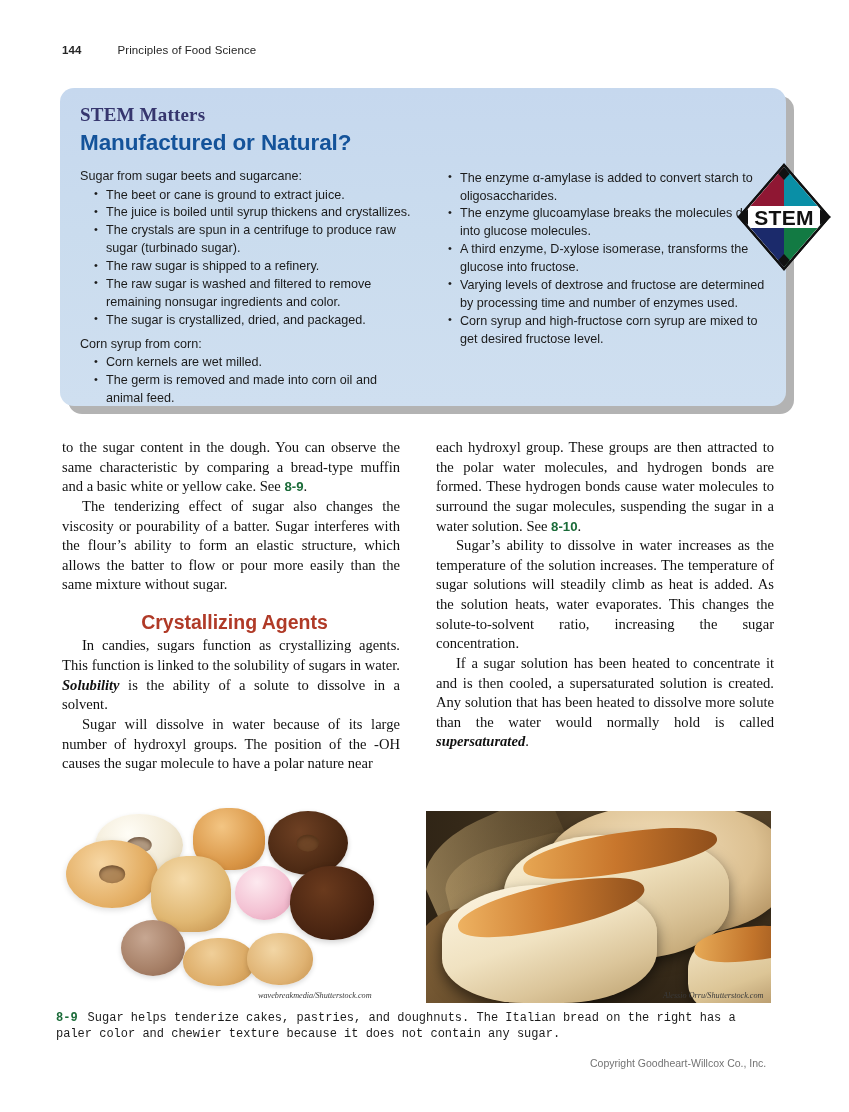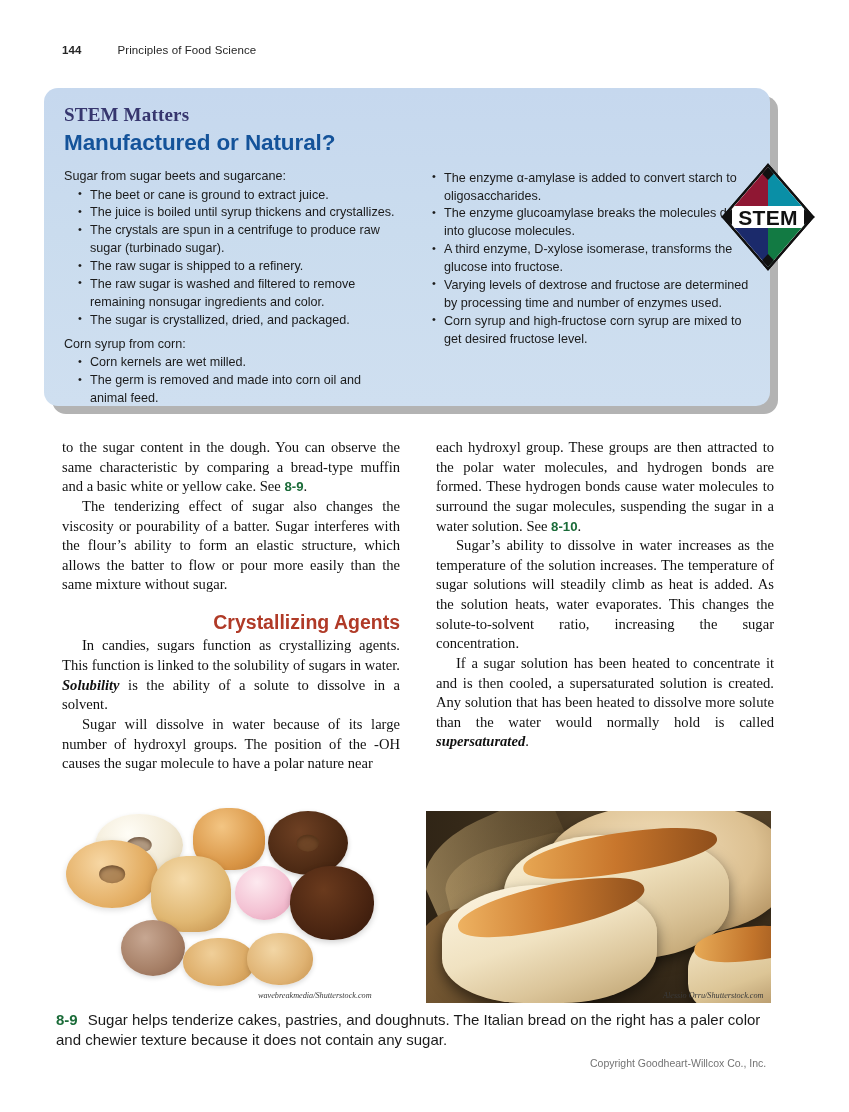--- a/index.html
+++ b/index.html
@@ -31,21 +31,21 @@
     font-weight: bold;
     margin-right: 36px;
   }
   .running-head .book-title {
     font-weight: normal;
   }
 
   
   .stem-box-wrap {
     position: absolute;
-    left: 44px;
+    left: 60px;
     top: 88px;
     width: 734px;
     height: 326px;
   }
   .stem-shadow {
     position: absolute;
     left: 8px;
     top: 8px;
     width: 726px;
     height: 318px;
@@ -160,21 +160,21 @@
     font-weight: bold;
     font-style: italic;
   }
   .section-head {
     font-family: "Liberation Sans", sans-serif;
     font-weight: bold;
     font-size: 19.5px;
     color: #b03a27;
     margin: 16px 0 3px 7px;
     line-height: 1.15;
-    text-align: right;
+    text-align: center;
     text-indent: 0;
   }
 
   
   .fig-left {
     position: absolute;
     left: 63px;
     top: 808px;
     width: 340px;
     height: 200px;
@@ -197,22 +197,22 @@
     text-align: center;
   }
   .credit-left { left: 258px; top: 991px; }
   .credit-right { left: 663px; top: 991px; }
 
   .fig-caption {
     position: absolute;
     left: 56px;
     top: 1010px;
     width: 716px;
-    font-family: Liberation Sans, sans-serif;
-    font-size: 15px;
+    font-family: Liberation Mono, monospace;
+    font-size: 12px;
     line-height: 1.34;
     color: #1b1b1b;
   }
   .fig-caption .cap-num {
     font-weight: bold;
     color: #1a6b38;
     margin-right: 10px;
   }
 
   .copyright {

